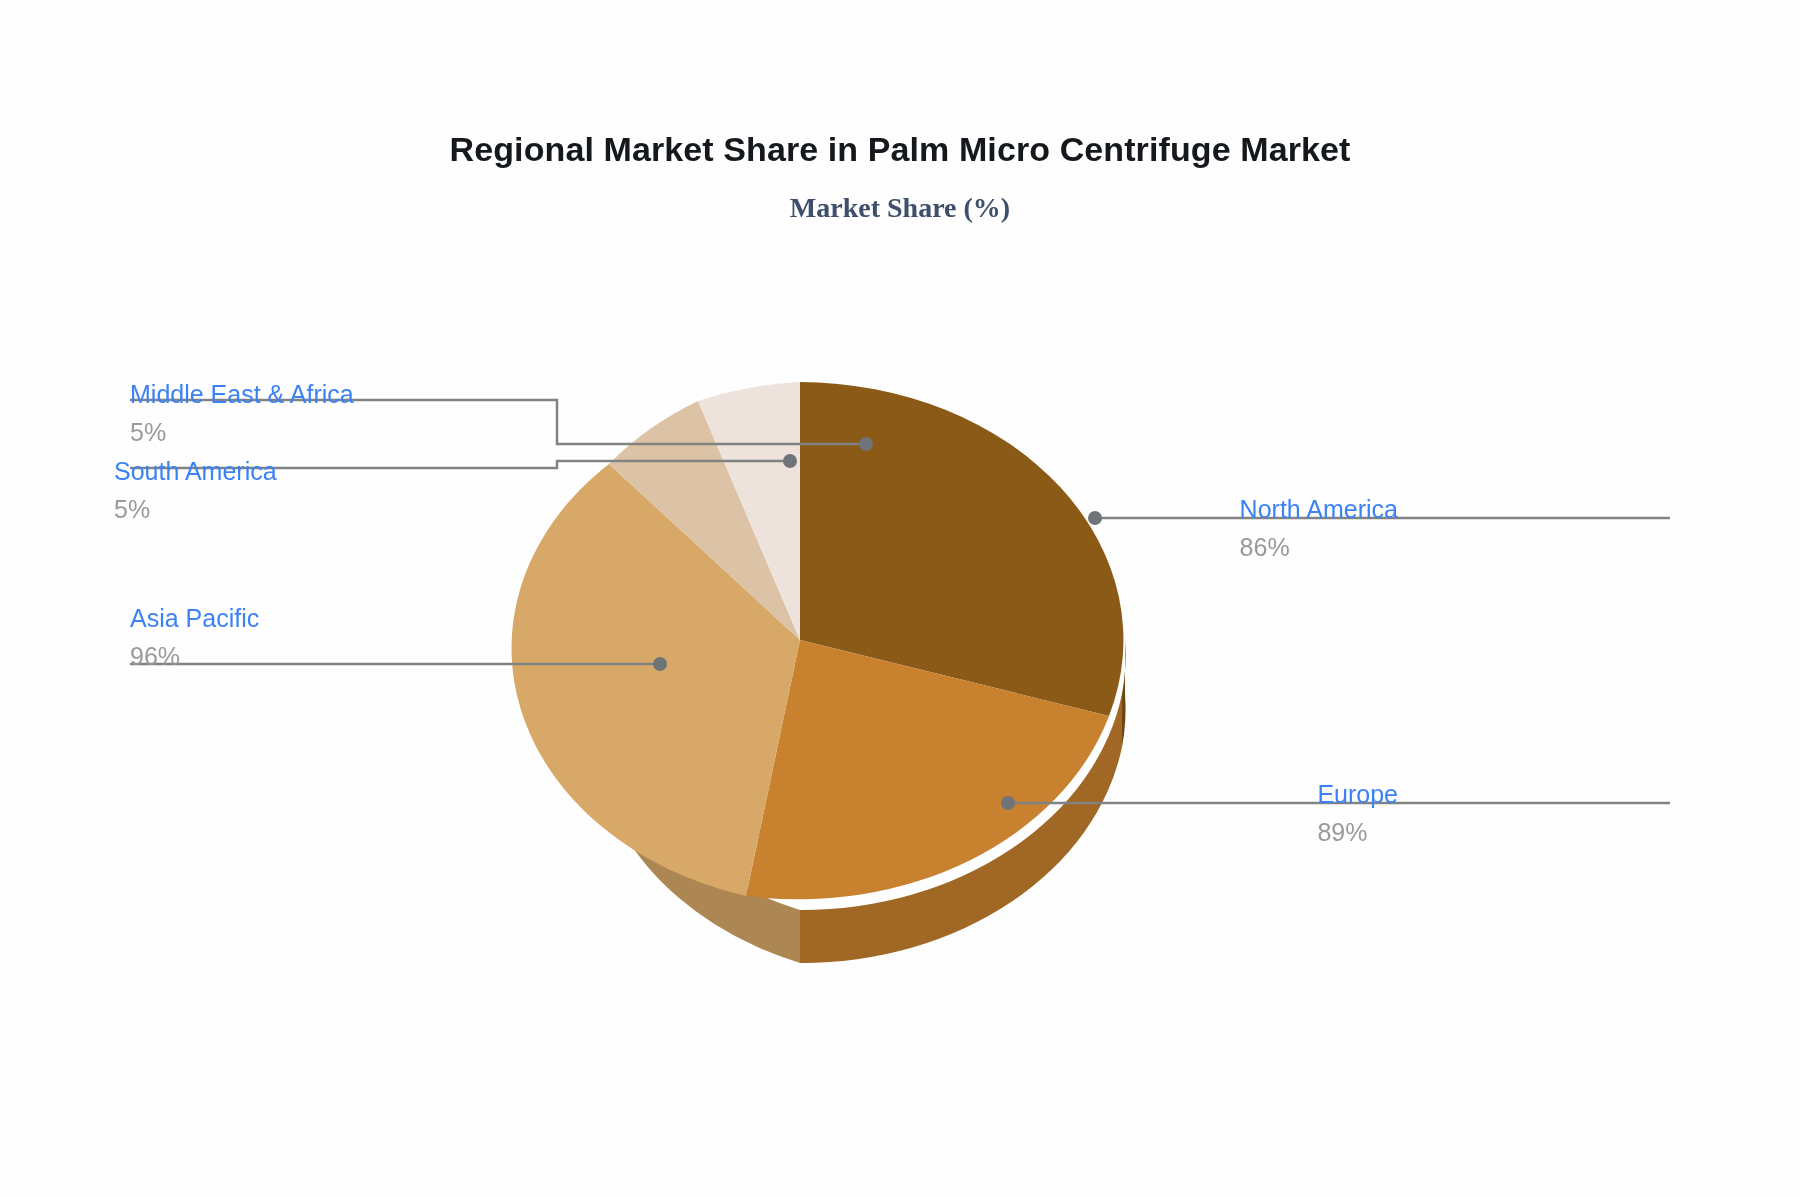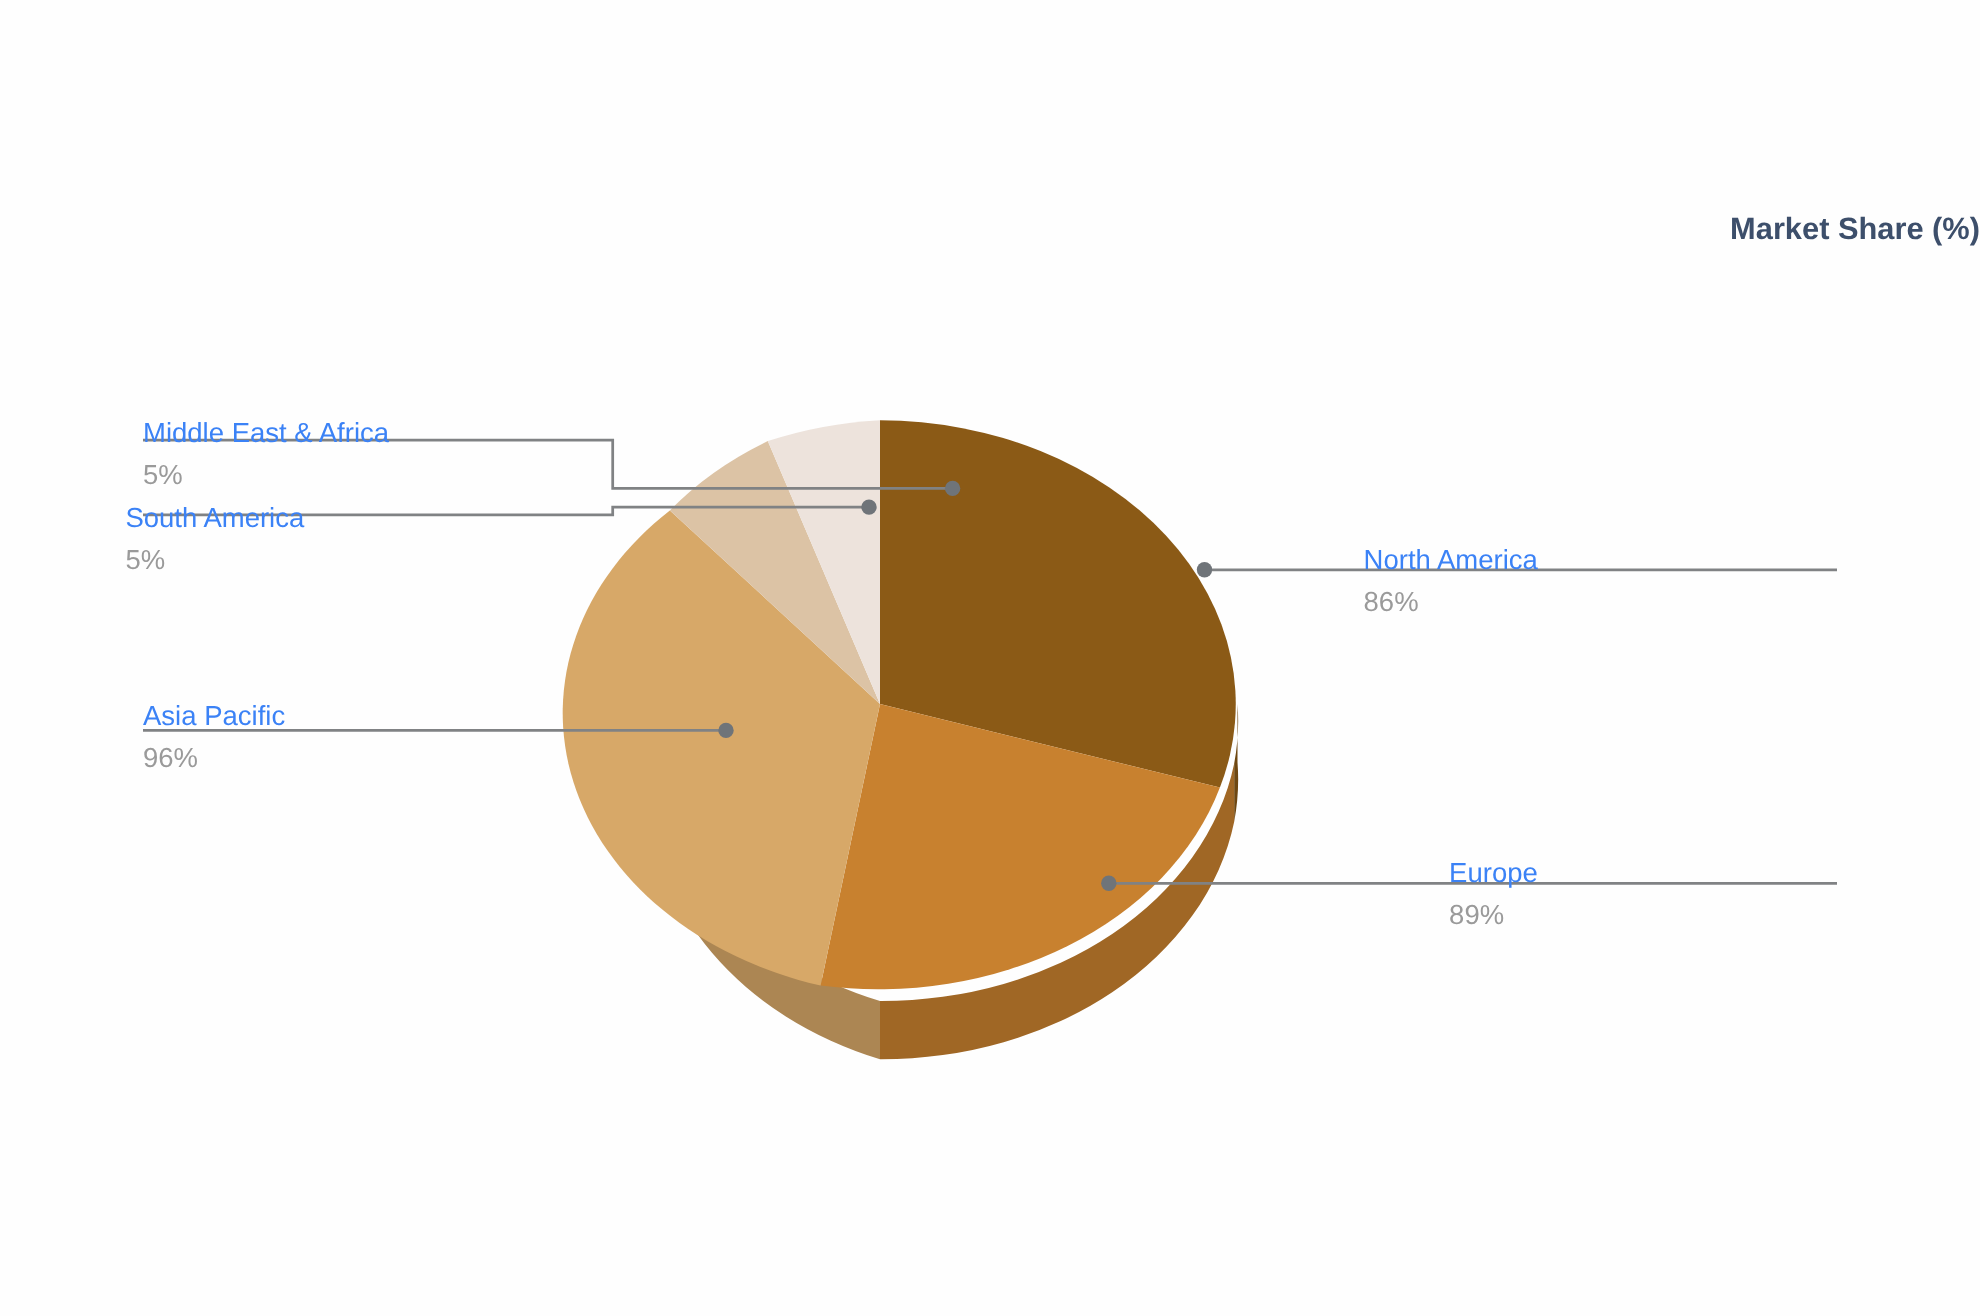--- a/index.html
+++ b/index.html
@@ -13,57 +13,58 @@
   .canvas{position:absolute;inset:0;background:#fefefe;}
 
   .title{
     position:absolute;top:130px;left:0;width:1800px;
     text-align:center;
     font-size:34px;font-weight:bold;color:#15181c;
     letter-spacing:.1px;
   }
   .subtitle{
     position:absolute;top:192px;left:0;width:1800px;
-    text-align:right;
-    font-size:28px;font-weight:bold;color:#3d4f6b;
+    text-align:center;
+    font-size:28px;font-weight:bold;color:#3d4f6b;font-family:Liberation Serif, serif;
   }
 
   .pie-stage{position:absolute;left:0;top:0;width:1800px;height:1196px;pointer-events:none;}
   .pie-stage svg{display:block;}
 
   
   .lbl{position:absolute;}
   .lbl .name{
     font-size:25px;color:#3b82f6;line-height:1.15;white-space:nowrap;
   }
   .lbl .val{
     font-size:25px;color:#9a9a9a;line-height:1.15;white-space:nowrap;
     margin-top:9px;
   }
   .lbl.left .name,.lbl.left .val{text-align:left;}
   .lbl.right .name,.lbl.right .val{text-align:left;}
 
   
   #lbl-mea{left:130px;top:380px;}
   #lbl-sam{left:114px;top:457px;}
-  #lbl-apac{left:130px;top:637px;}
+  #lbl-apac{left:130px;top:604px;}
   #lbl-na{right:402px;top:495px;text-align:right;}
   #lbl-eu{right:402px;top:780px;text-align:right;}
 
   .logo{
     position:absolute;left:1449px;top:1040px;
     width:215px;height:62px;
   }
   .logo svg{display:block;}
 </style>
 </head>
 <body>
 
 <div class="canvas">
 
+  <div class="title">Regional Market Share in Palm Micro Centrifuge Market</div>
   <div class="subtitle">Market Share (%)</div>
 
   <div class="pie-stage">
     <svg width="1800" height="1196" viewBox="0 0 1800 1196" xmlns="http://www.w3.org/2000/svg">
 
       <g>
 
         <path d="M 592 665
                  A 325 258 0 0 0 800 910
                  L 800 963

